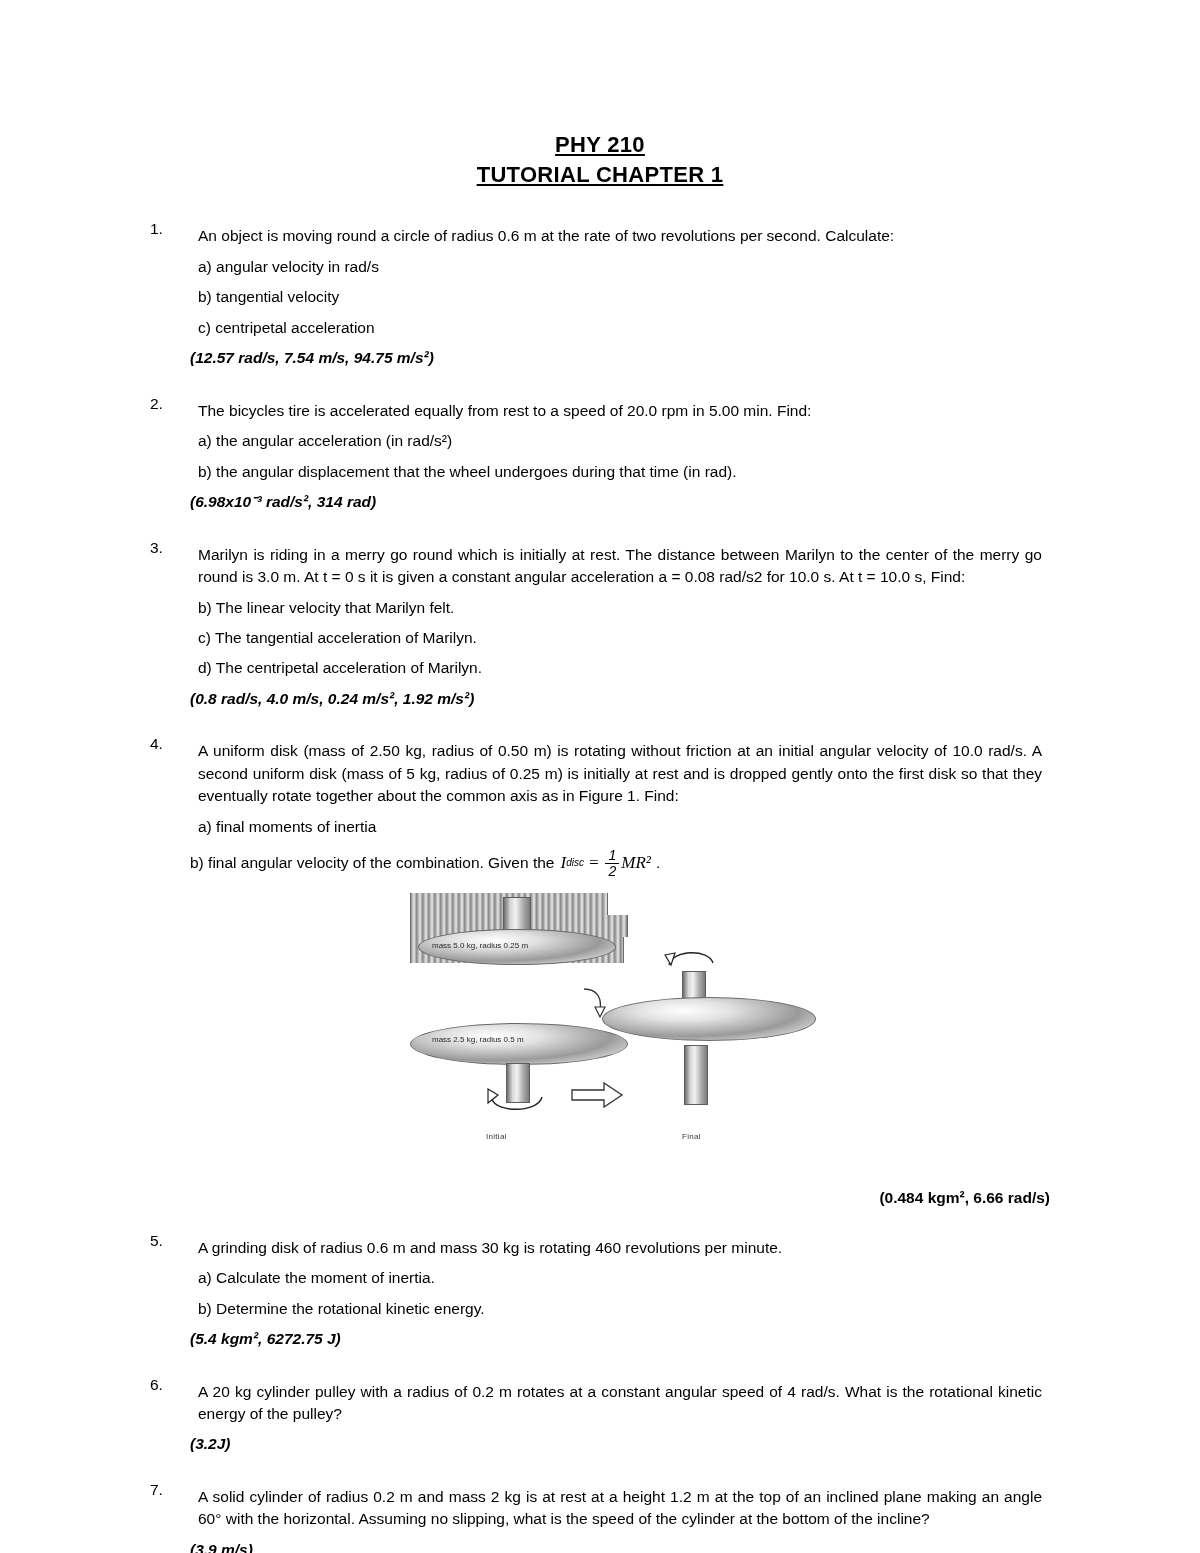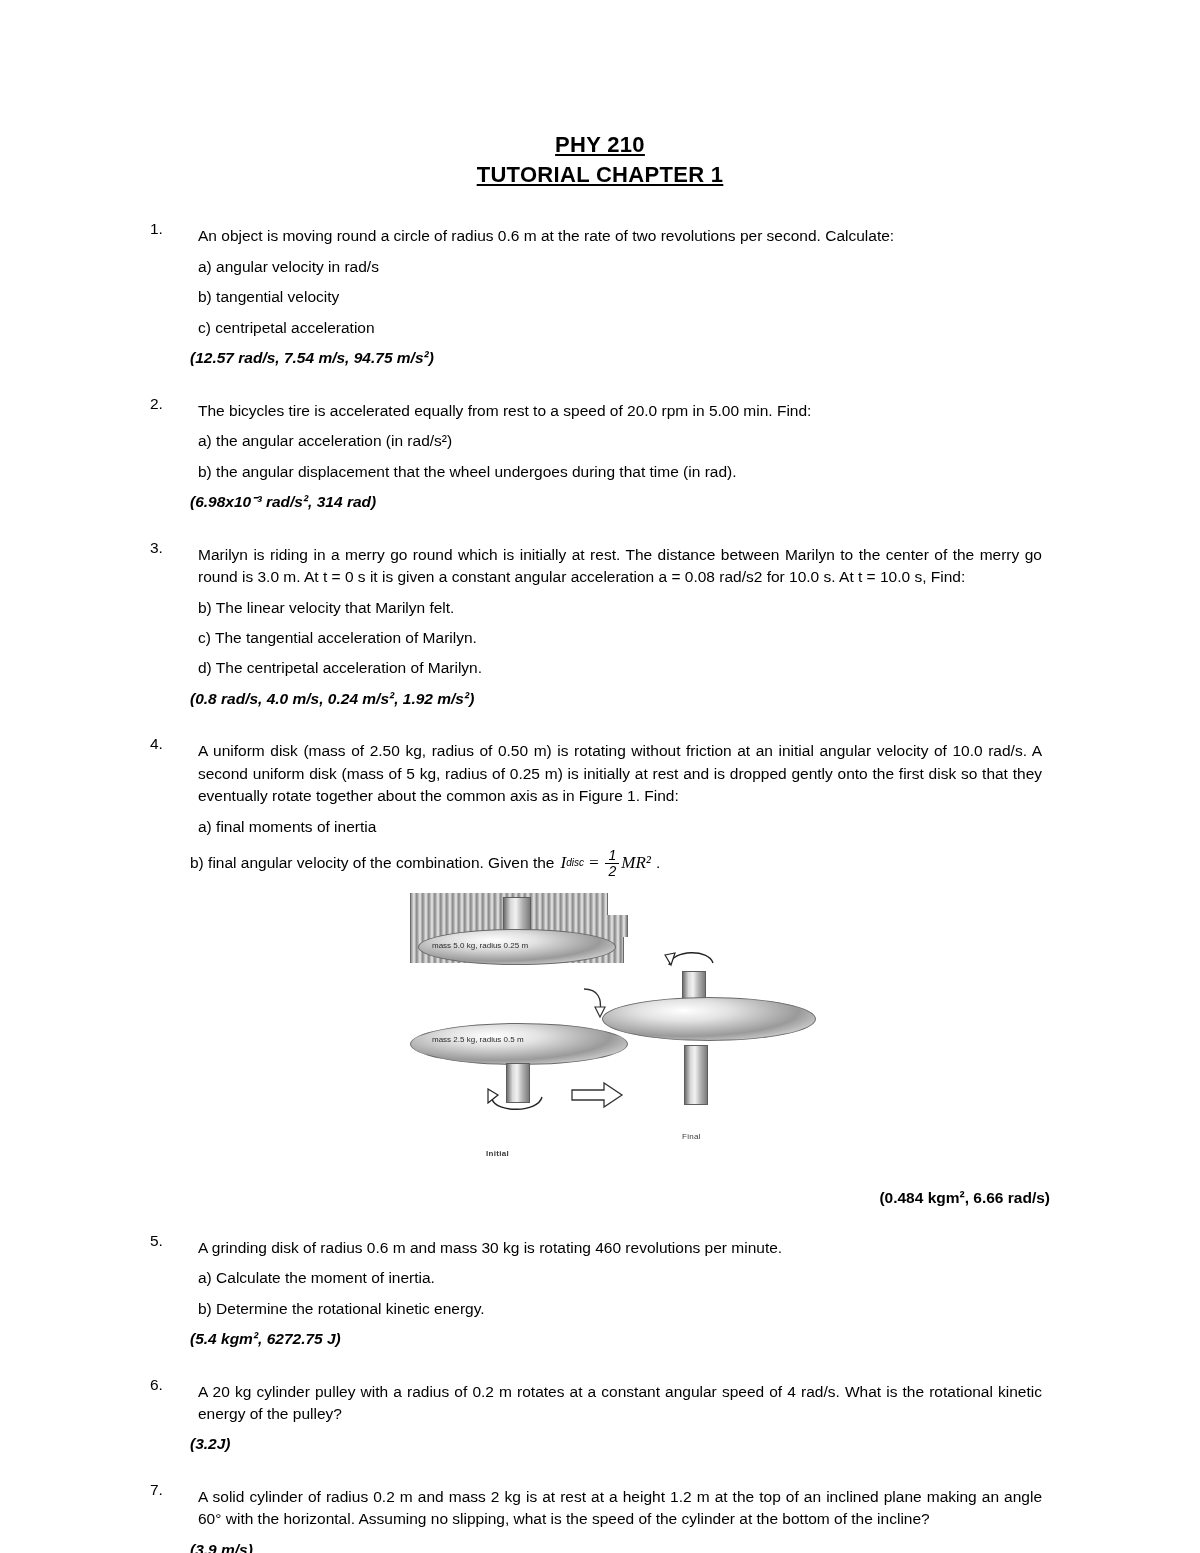--- a/index.html
+++ b/index.html
@@ -233,21 +233,21 @@
               <polygon points="2,8 12,6 8,18" fill="#ffffff" stroke="#222" stroke-width="1.2"></polygon>
             </svg>
             <div class="shaft" style="left:272px; top:78px; width:22px; height:36px;"></div>
 
             <div class="disk-rim" style="left:192px; top:128px; width:212px; height:26px;"></div>
             <div class="ellipse disk-top" style="left:192px; top:104px; width:212px; height:42px;"></div>
             <div class="ellipse" style="left:192px; top:134px; width:212px; height:36px; background:radial-gradient(ellipse at 50% 50%, #b9b9b9 0%, #8f8f8f 70%, #6f6f6f 100%); border:1px solid #6a6a6a; z-index:-1;"></div>
 
             <div class="shaft" style="left:274px; top:152px; width:22px; height:58px;"></div>
 
-            <div class="fig-caption" style="left:76px; top:255px;font-weight:bold;">Initial</div>
+            <div class="fig-caption" style="left:76px; top:238px;">Initial</div>
             <div class="fig-caption" style="left:272px; top:238px;">Final</div>
           </div>
         </div>
       </div>
     </div>
 
     <div class="answer-standalone">(0.484 kgm², 6.66 rad/s)</div>
 
     <div class="qitem">
       <div class="qnum">5.</div>

